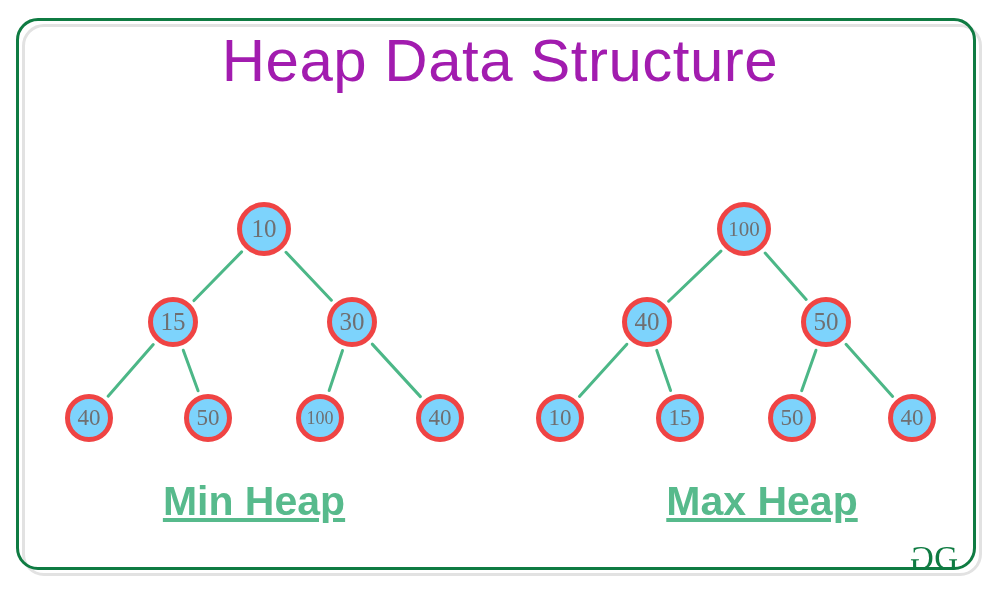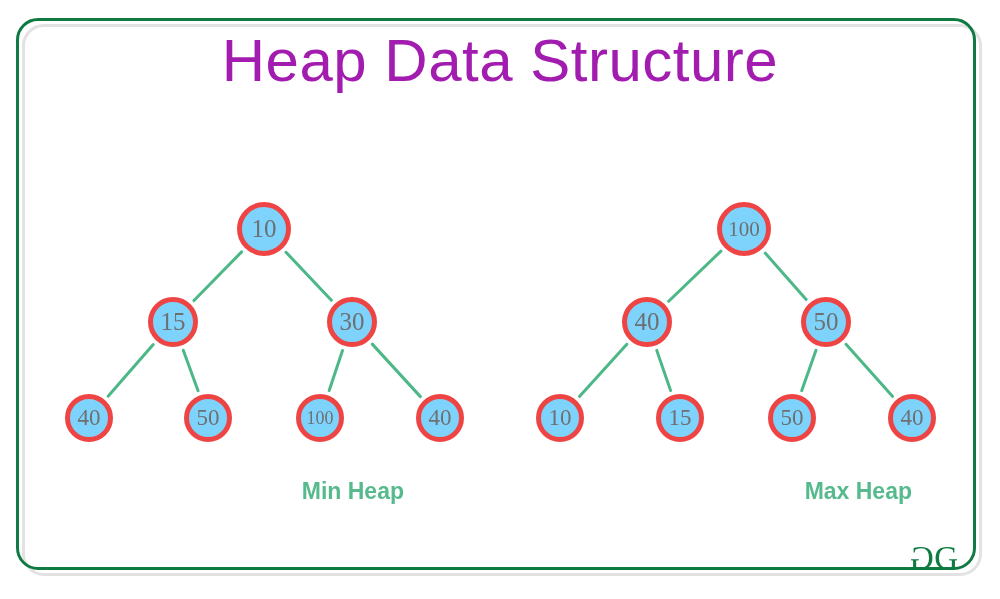--- a/index.html
+++ b/index.html
@@ -80,25 +80,26 @@
     font-weight: 400;
   }
   .node.root  { width: 54px; height: 54px; font-size: 25px; }
   .node.mid   { width: 50px; height: 50px; font-size: 25px; }
   .node.leaf  { width: 48px; height: 48px; font-size: 23px; }
   .node.wide  { font-size: 18px; }
   .node.rootwide { font-size: 21px; }
 
   .heap-label {
     position: absolute;
-    text-align: right;
-    font-size: 23px;
+    text-align: center;
+    font-size: 41px;
     font-weight: bold;
     color: #57ba8c;
     white-space: nowrap;
+    text-decoration: underline;
   }
 
   #logo {
     position: absolute;
     right: 44px;
     bottom: 24px;
     font-family: "Liberation Serif", serif;
     font-size: 33px;
     color: #0f7b42;
     letter-spacing: -2px;

